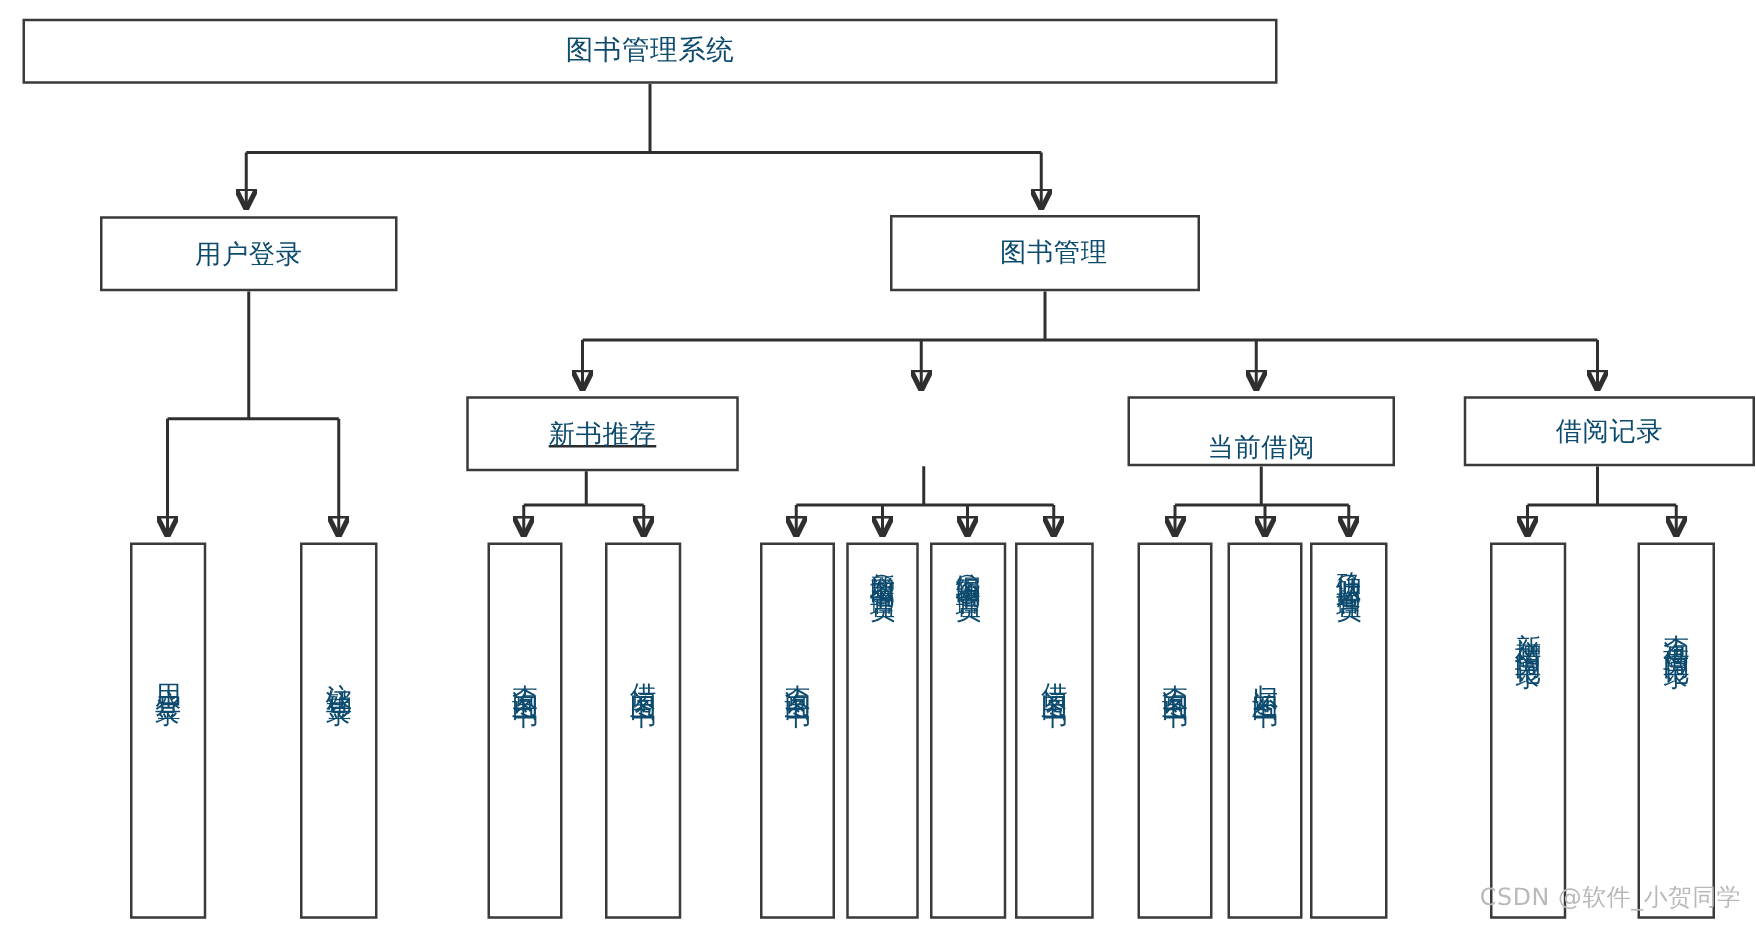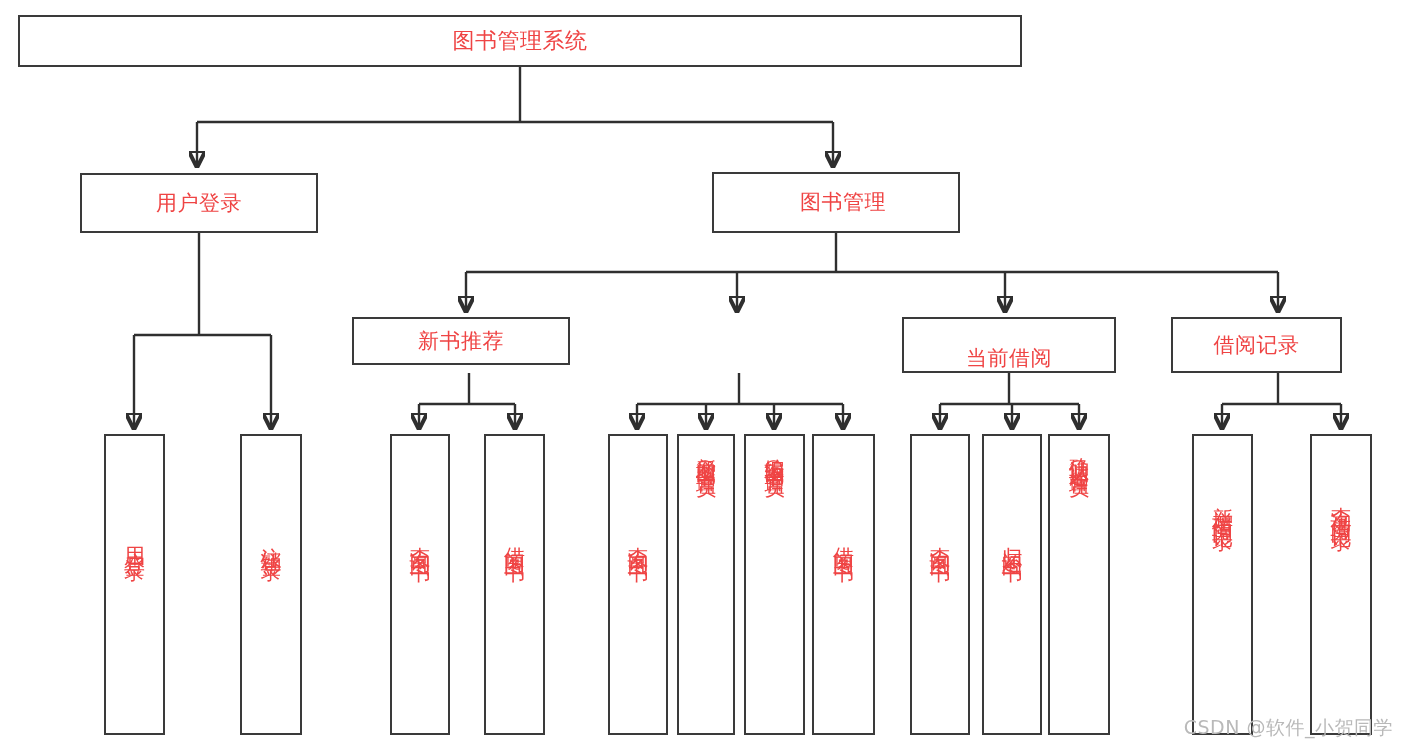--- a/index.html
+++ b/index.html
@@ -29,21 +29,21 @@
     background: #ffffff;
     border: 2.5px solid #3a3a3a;
     display: flex;
     align-items: center;
     justify-content: center;
     z-index: 2;
   }
   .node-label {
     font-size: 21px;
     line-height: 1.18;
-    color: #ef4444;
+    color: #0c4a6e;
     white-space: nowrap;
     letter-spacing: 0.5px;
   }
   .node.root .node-label { font-size: 22px; }
   .node.level1 .node-label { font-size: 21px; }
   .node.level2 .node-label { font-size: 21px; }
 
   
   .node.leaf {
     align-items: flex-start;
@@ -80,21 +80,21 @@
     pointer-events: none;
   }
   svg#connectors path, svg#connectors line {
     stroke: #2f2f2f;
     stroke-width: 2.4;
     fill: none;
   }
   #watermark {
     position: absolute;
     right: 12px;
-    bottom: 6px;
+    bottom: 16px;
     font-size: 19px;
     color: #b9b9b9;
     z-index: 5;
     white-space: nowrap;
     letter-spacing: 0.5px;
   }
 </style>
 </head>
 <body>
 
@@ -152,27 +152,27 @@
     <span class="node-label">图书管理系统</span>
   </div>
 
   <div class="node level1" style="left:80px; top:173px; width:238px; height:60px;">
     <span class="node-label">用户登录</span>
   </div>
   <div class="node level1" style="left:712px; top:172px; width:248px; height:61px;padding-left:14px;">
     <span class="node-label">图书管理</span>
   </div>
 
-  <div class="node level2" style="left:352px; top:317px; width:218px; height:48px;">
+  <div class="node level2" style="left:373px; top:317px; width:218px; height:60px;text-decoration:underline;">
     <span class="node-label">新书推荐</span>
   </div>
   <div class="node level2" style="left:902px; top:317px; width:214px; height:56px;align-items:flex-end;">
     <span class="node-label">当前借阅</span>
   </div>
-  <div class="node level2" style="left:1171px; top:317px; width:171px; height:56px;">
+  <div class="node level2" style="left:1171px; top:317px; width:233px; height:56px;">
     <span class="node-label">借阅记录</span>
   </div>
 
   <div class="node leaf short-text" style="left:104px; top:434px; width:61px; height:301px;">
     <span class="node-label">用户登录</span>
   </div>
   <div class="node leaf short-text" style="left:240px; top:434px; width:62px; height:301px;">
     <span class="node-label">注销登录</span>
   </div>
   <div class="node leaf short-text" style="left:390px; top:434px; width:60px; height:301px;">

